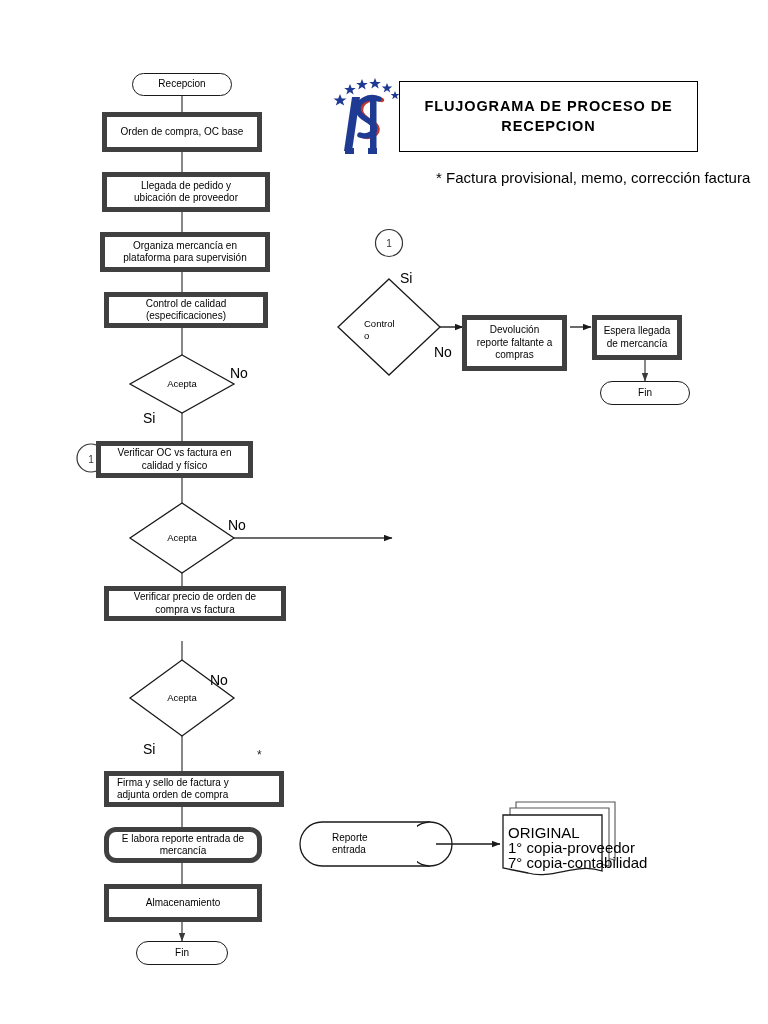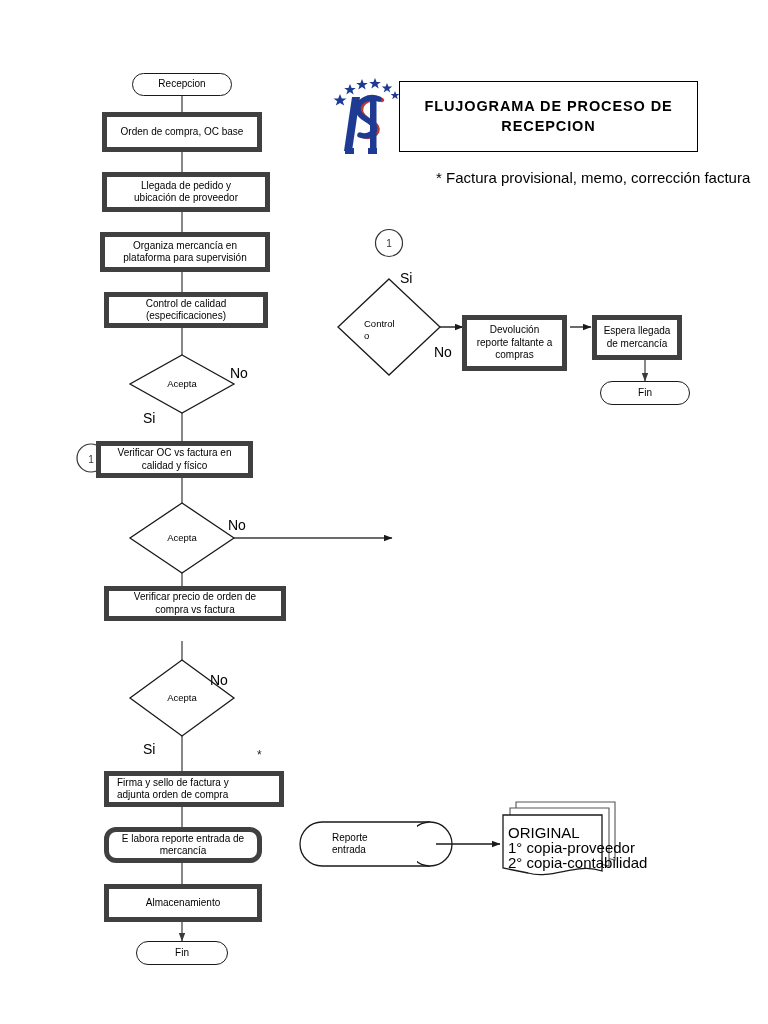--- a/index.html
+++ b/index.html
@@ -251,13 +251,13 @@
 <div class="node proc" style="left:592px; top:315px; width:90px; height:45px; white-space:pre-line;">Espera llegada
 de mercancía</div>
 
 <div class="node term" style="left:600px; top:381px; width:90px; height:24px;">Fin</div>
 
 <div class="node" style="left:332px; top:824px; width:85px; height:40px; white-space:pre-line; justify-content:flex-start; text-align:left;">Reporte
 entrada</div>
 
 <div class="doc-text" style="left:508px; top:823px;">ORIGINAL</div>
 <div class="doc-text" style="left:508px; top:838px;">1° copia-proveedor</div>
-<div class="doc-text" style="left:508px; top:853px;">2° copia-contabilidad</div>
+<div class="doc-text" style="left:508px; top:853px;">7° copia-contabilidad</div>
 
 </body></html>

